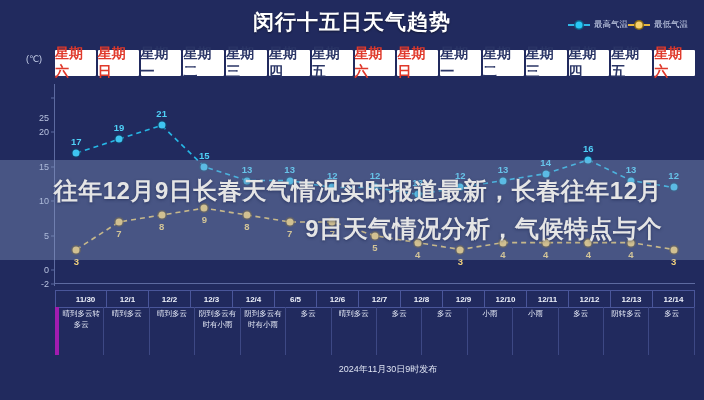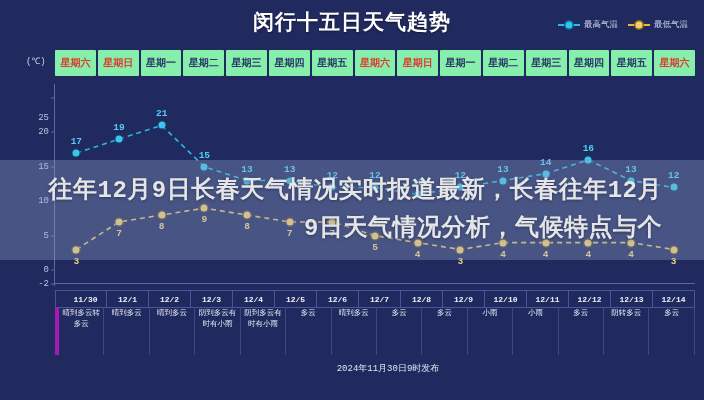--- a/index.html
+++ b/index.html
@@ -2,48 +2,48 @@
 <html><head>
 <meta charset="utf-8">
 <style>
   html,body{margin:0;padding:0;}
   body{
     width:704px;height:400px;overflow:hidden;
     background:#212a5e;
     font-family:"Liberation Sans","DejaVu Sans",sans-serif;
     position:relative;
   }
-  #stage{position:relative;width:704px;height:288px;background:#212a5e;font-family:Liberation Mono, monospace;}
+  #stage{position:relative;width:704px;height:288px;background:#212a5e;}
 
   
   .chart-title{
     position:absolute;left:0;top:8px;width:704px;text-align:center;
     font-size:21px;font-weight:bold;color:#ffffff;letter-spacing:1px;
     text-shadow:0 1px 2px rgba(0,0,0,.45);
   }
-  .legend{position:absolute;right:16px;top:19px;display:flex;align-items:center;gap:10px;}
+  .legend{position:absolute;right:16px;top:19px;display:flex;align-items:center;}
   .legend-item{display:flex;align-items:center;gap:4px;}
   .lg-line{width:22px;height:2px;position:relative;}
   .lg-line.hi{background:#2fb8e8;}
   .lg-line.lo{background:#e8b73f;}
   .lg-dot{position:absolute;left:50%;top:50%;transform:translate(-50%,-50%);
           width:7px;height:7px;border-radius:50%;}
   .lg-dot.hi{background:#27c6f5;box-shadow:0 0 0 1.5px #0f5f86;}
   .lg-dot.lo{background:#f5cf6a;box-shadow:0 0 0 1.5px #8a6a14;}
   .lg-label{font-size:8.5px;color:#cfd8ef;white-space:nowrap;}
 
   
   .weekday-row{
     position:absolute;left:55px;top:50px;width:640px;height:26px;
     display:flex;gap:2px;
   }
   .weekday-cell{
-    flex:1;background:#86efac;border-radius:1px;
+    flex:1;background:#ffffff;border-radius:1px;
     display:flex;align-items:center;justify-content:center;
-    font-size:10px;font-weight:bold;color:#2a3566;
+    font-size:14px;font-weight:bold;color:#2a3566;
   }
   .weekday-cell.weekend{color:#e0392b;}
 
   .unit-label{
     position:absolute;left:26px;top:54px;font-size:9px;color:#cdd6ee;
   }
 
   
   .plot{position:absolute;left:55px;top:84px;width:640px;height:200px;}
   .axis-v{position:absolute;left:-1px;top:0;width:1px;height:202px;background:#5d6aa0;}
@@ -222,21 +222,21 @@
       <div class="ytick" style="top: 200px;">-2</div>
       <div class="ytick-mark" style="top: 200px;"></div>
     </div>
 
   <div class="date-row" id="date-row">
       <div class="date-cell">11/30</div>
       <div class="date-cell">12/1</div>
       <div class="date-cell">12/2</div>
       <div class="date-cell">12/3</div>
       <div class="date-cell">12/4</div>
-      <div class="date-cell">12/5</div>
+      <div class="date-cell">6/5</div>
       <div class="date-cell">12/6</div>
       <div class="date-cell">12/7</div>
       <div class="date-cell">12/8</div>
       <div class="date-cell">12/9</div>
       <div class="date-cell">12/10</div>
       <div class="date-cell">12/11</div>
       <div class="date-cell">12/12</div>
       <div class="date-cell">12/13</div>
       <div class="date-cell">12/14</div>
     </div>

